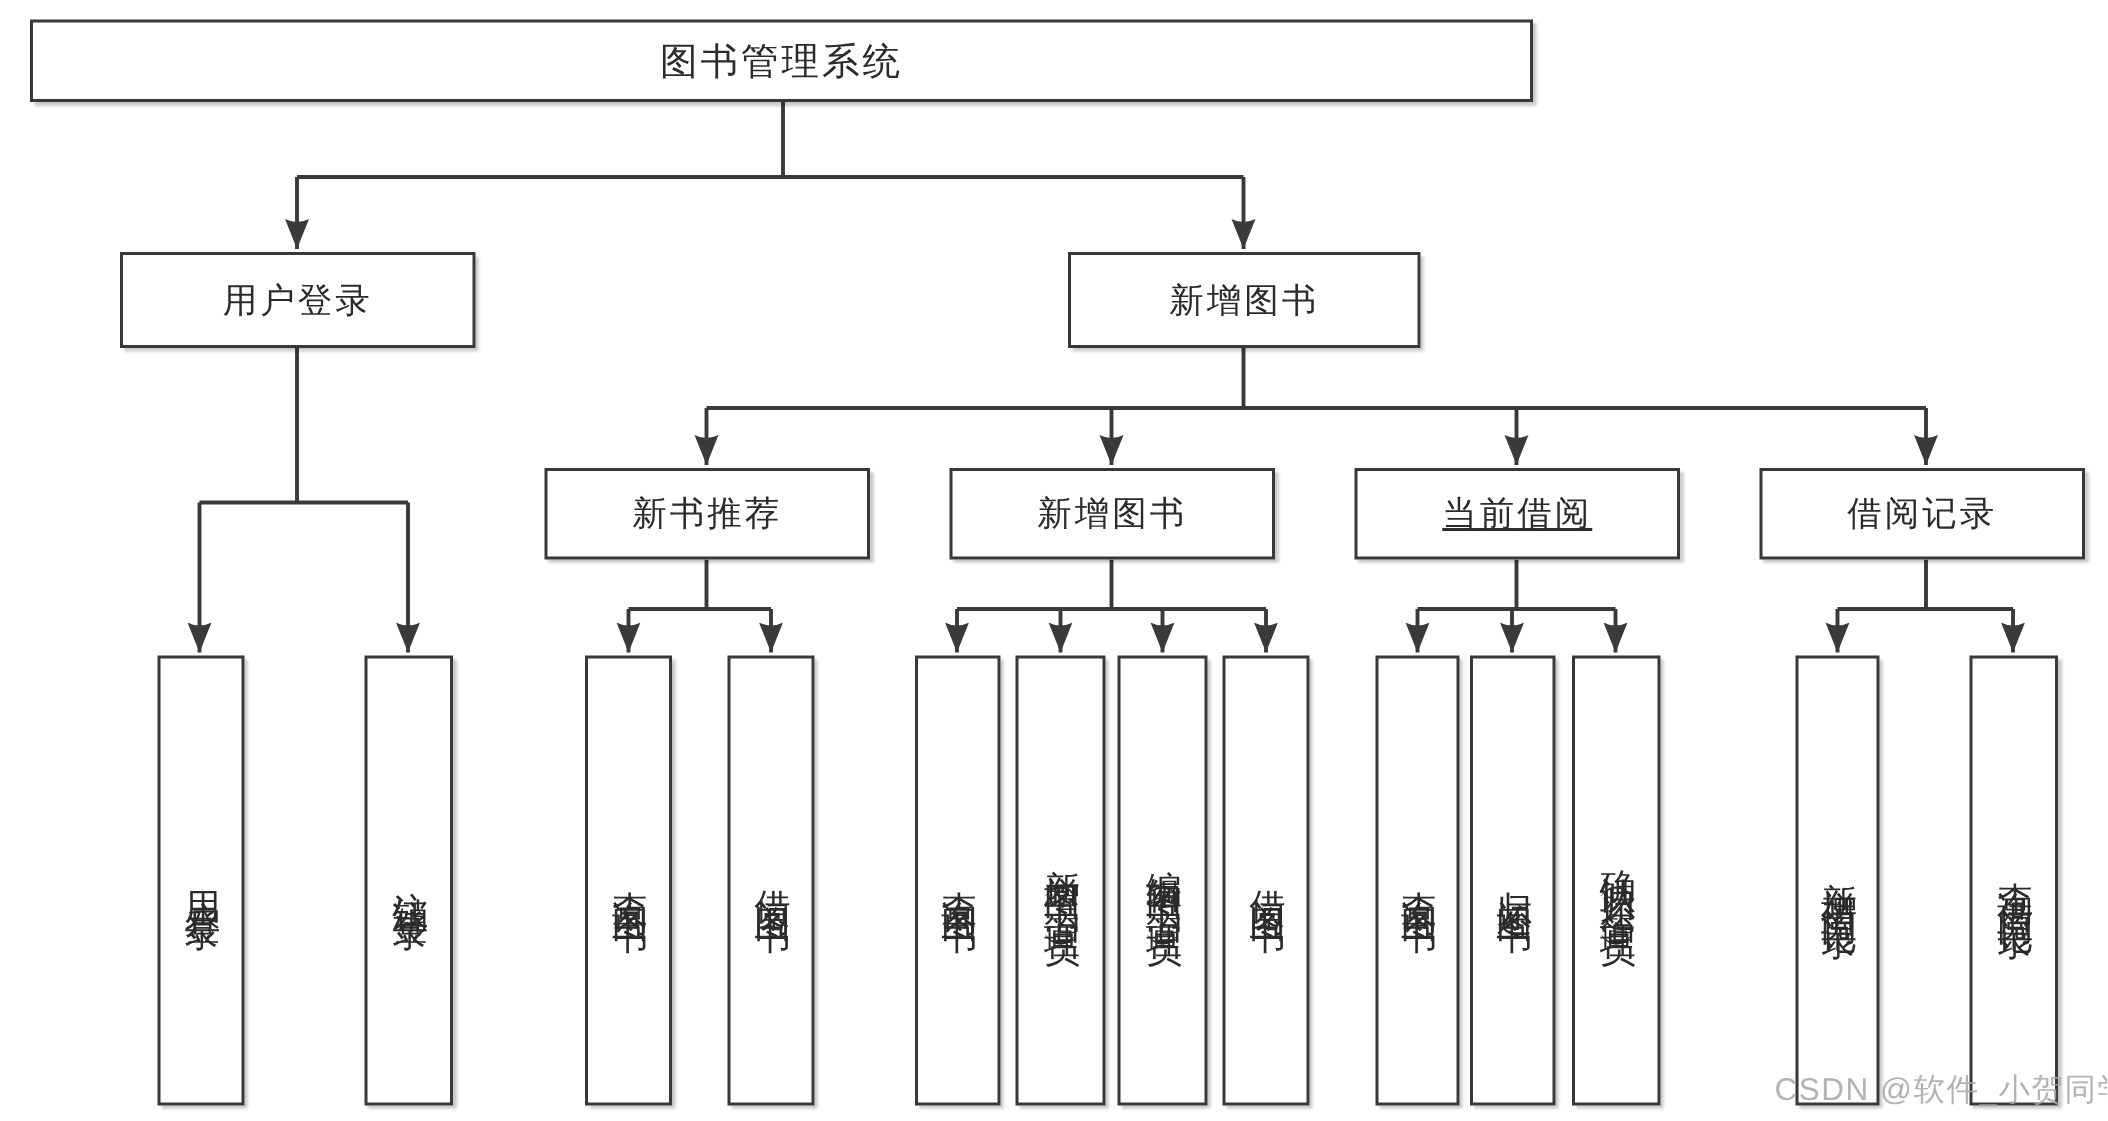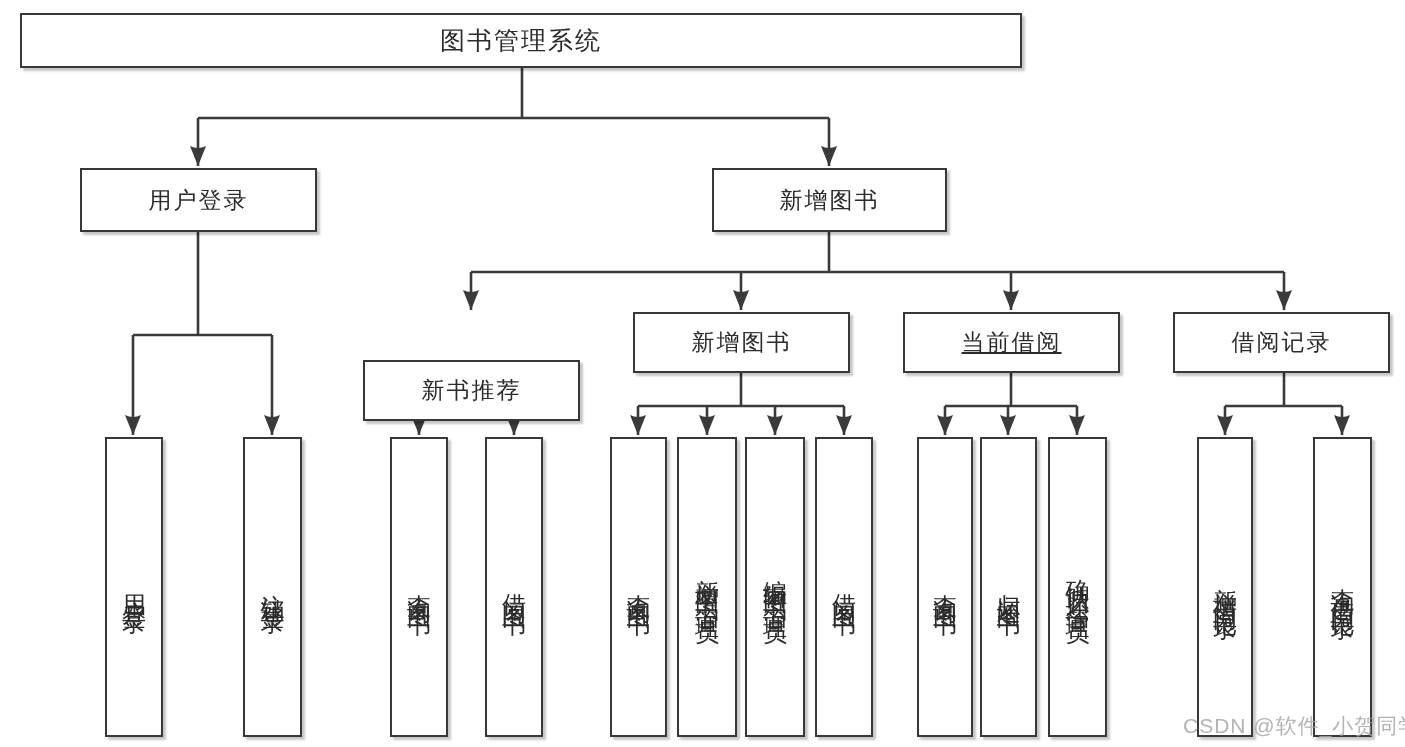--- a/index.html
+++ b/index.html
@@ -115,21 +115,21 @@
     <span>图书管理系统</span>
   </div>
 
   <div class="node h" style="left:80px; top:168px; width:237px; height:64px;">
     <span>用户登录</span>
   </div>
   <div class="node h" style="left:712px; top:168px; width:235px; height:64px;">
     <span>新增图书</span>
   </div>
 
-  <div class="node h" style="left:363px; top:312px; width:217px; height:61px;margin-top:48px;">
+  <div class="node h" style="left:363px; top:312px; width:217px; height:61px;">
     <span>新书推荐</span>
   </div>
   <div class="node h" style="left:633px; top:312px; width:217px; height:61px;">
     <span>新增图书</span>
   </div>
   <div class="node h" style="left:903px; top:312px; width:217px; height:61px;text-decoration:underline;">
     <span>当前借阅</span>
   </div>
   <div class="node h" style="left:1173px; top:312px; width:217px; height:61px;">
     <span>借阅记录</span>

